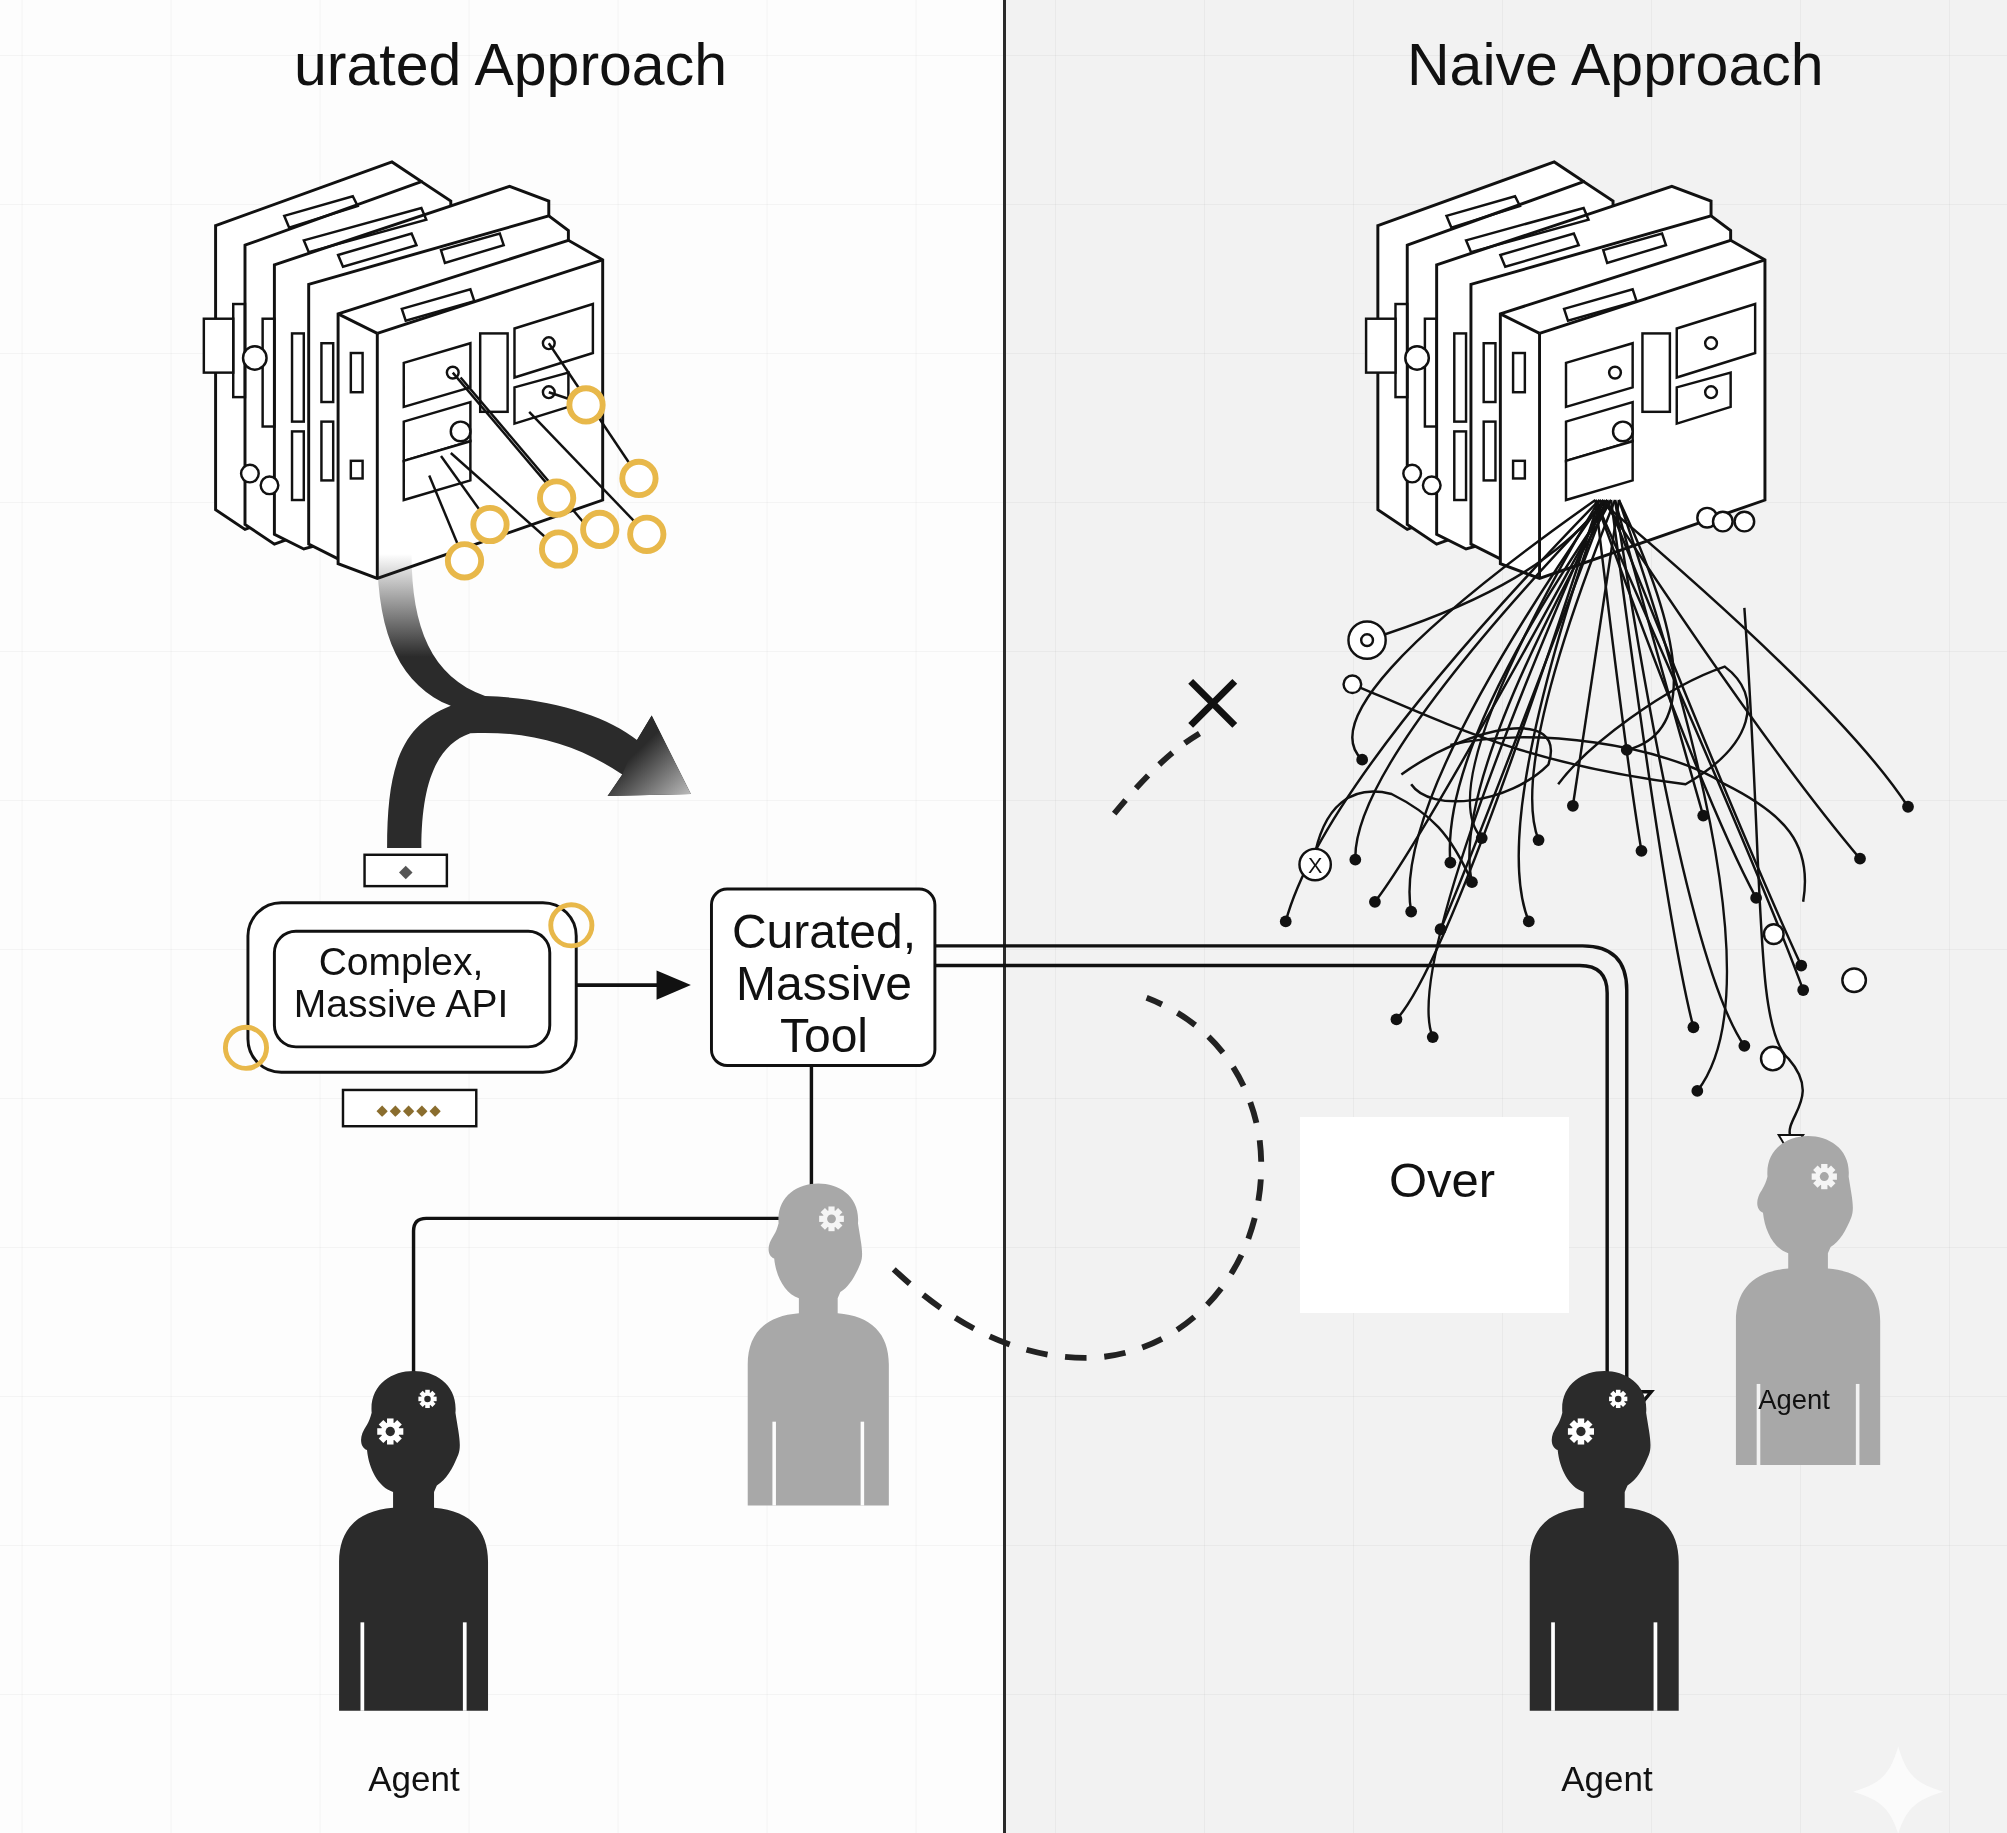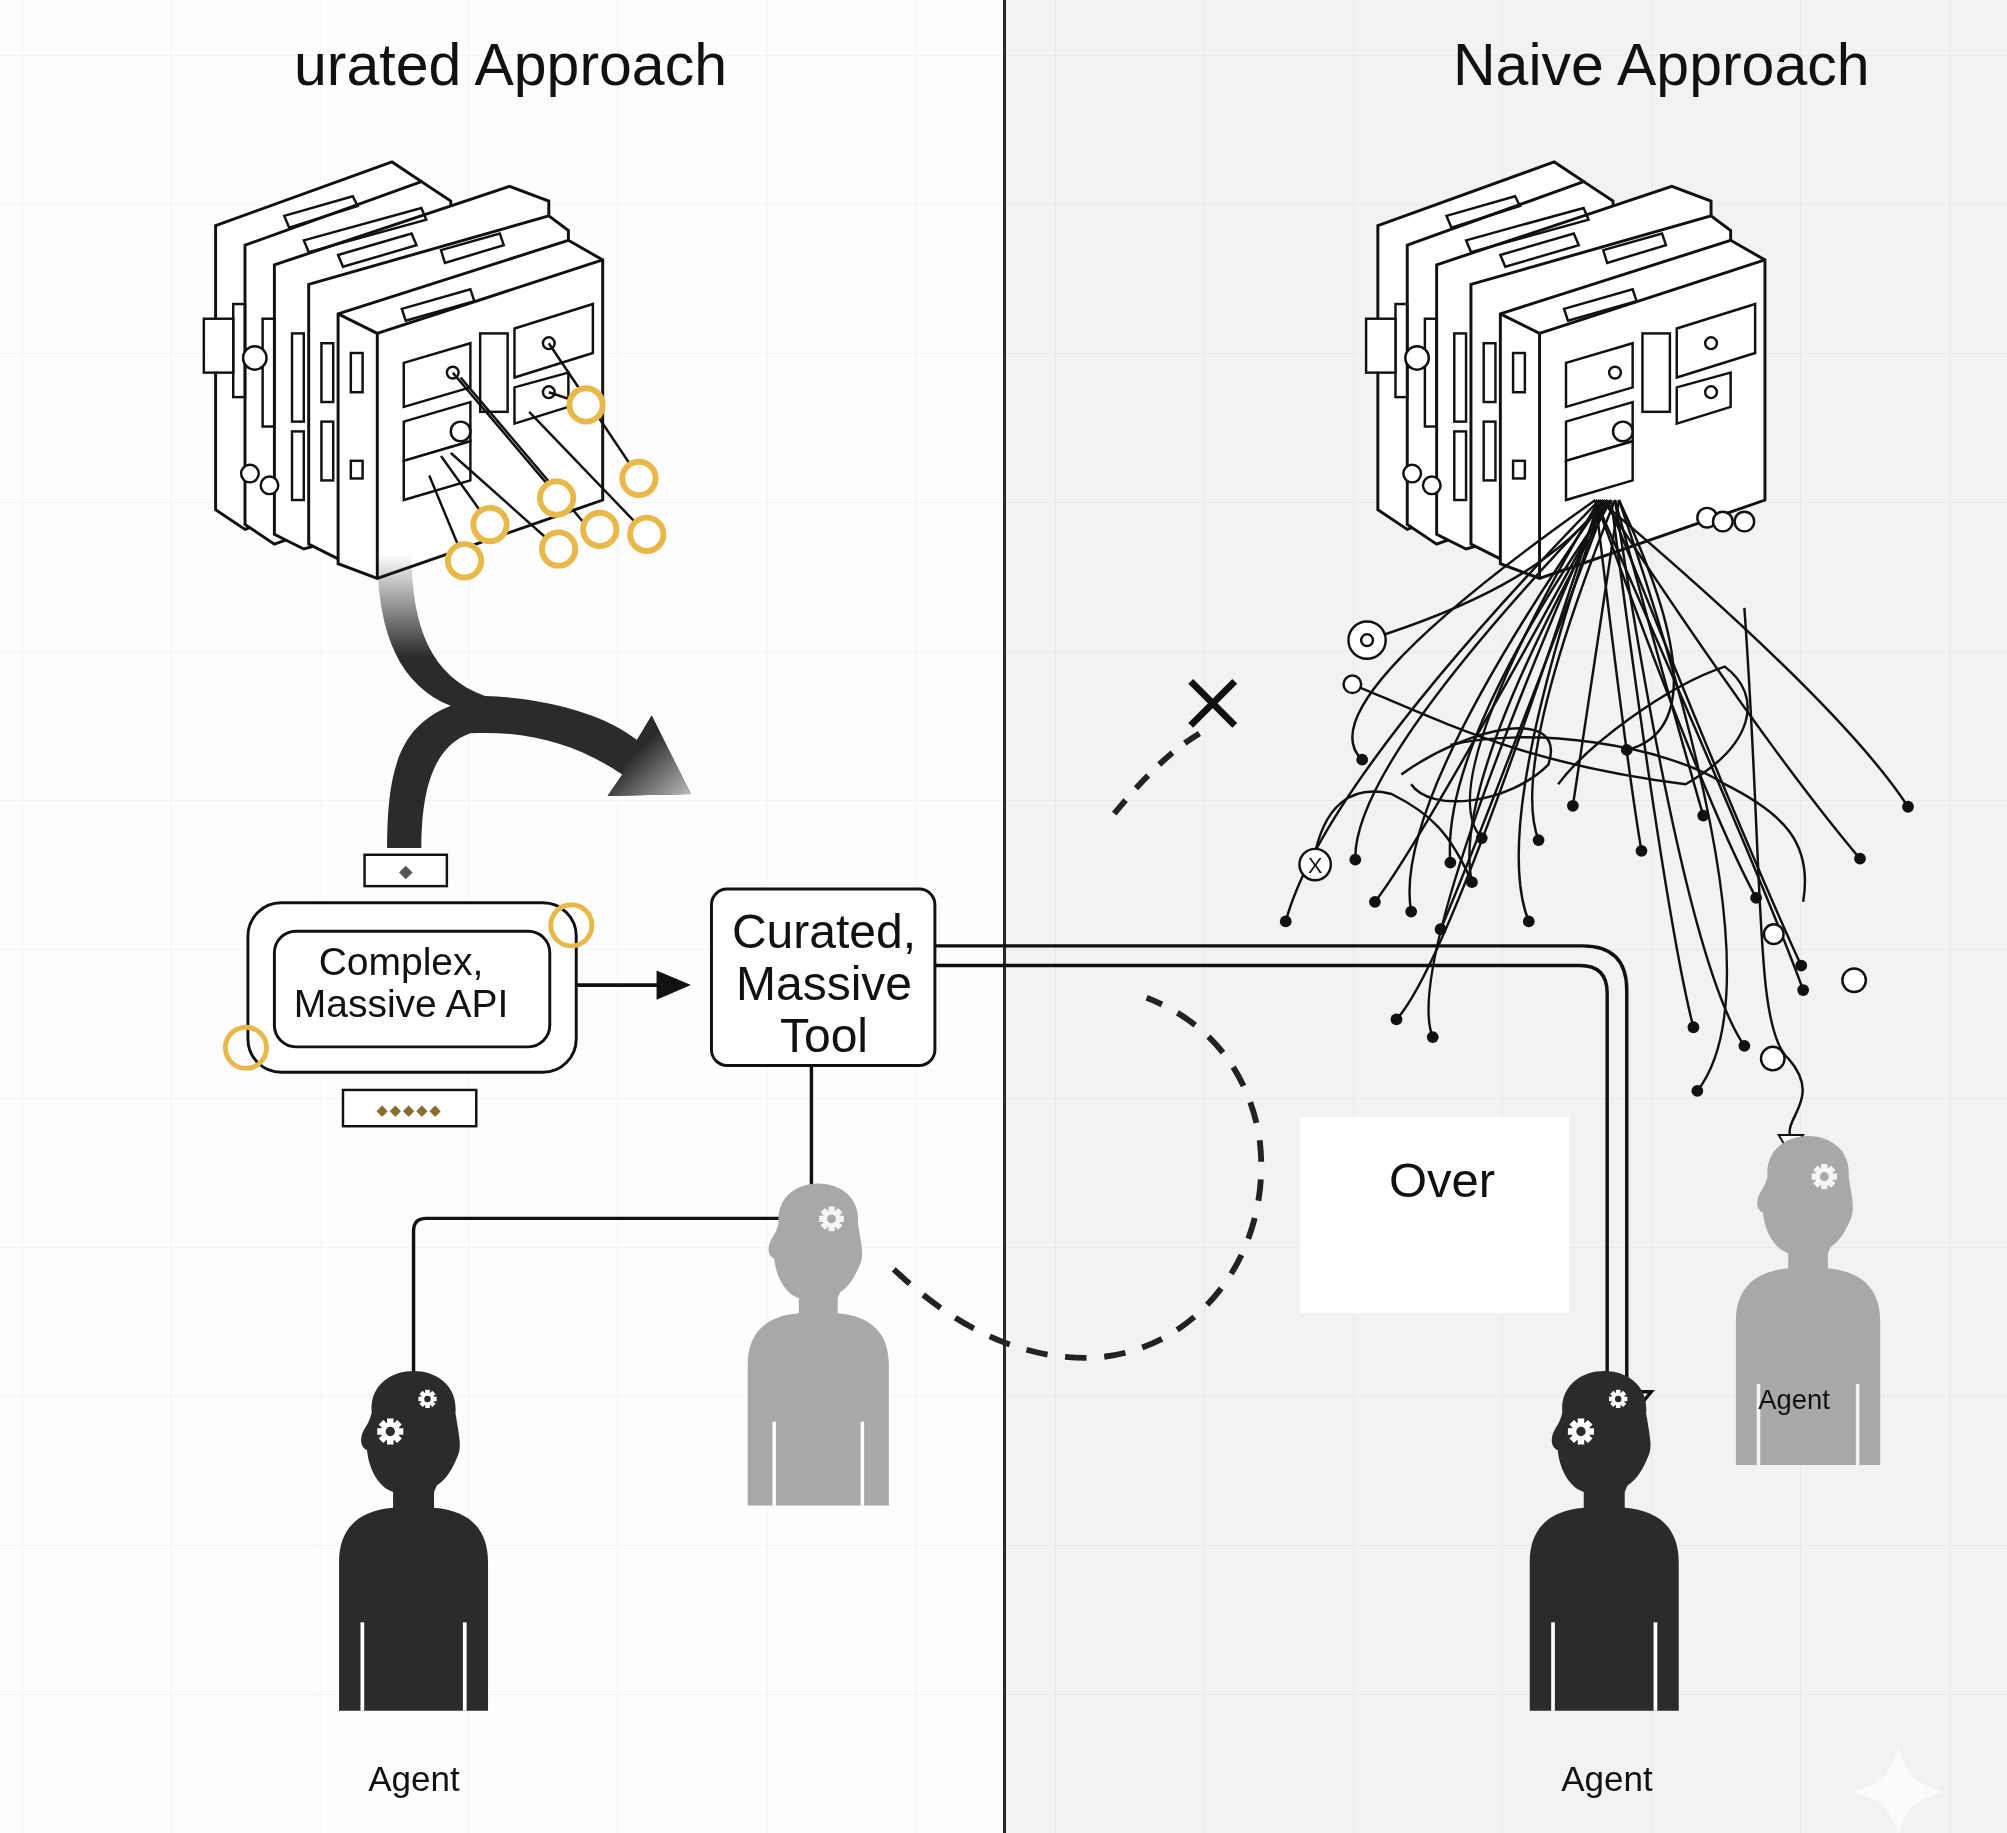--- a/index.html
+++ b/index.html
@@ -22,21 +22,21 @@
       linear-gradient(to right, rgba(0,0,0,0.035) 1px, transparent 1px),
       linear-gradient(to bottom, rgba(0,0,0,0.035) 1px, transparent 1px);
     background-size: 149px 149px; background-position: 51px 55px;
   }
   .divider { position: absolute; left: 1003px; top: 0; width: 2.9px; height: 1834px; background: #2a2a2a; }
   .title {
     position: absolute; top: 31px; font-size: 59px; font-weight: 400;
     letter-spacing: 0px; white-space: nowrap;
   }
   .title-left { left: 294px; }
-  .title-right { left: 1407px; margin-left: 46px; }
+  .title-right { left: 1407px; }
   svg.canvas { position: absolute; left: 0; top: 0; width: 2007px; height: 1834px; }
   .label {
     position: absolute; text-align: center; white-space: nowrap; line-height: 1.08;
   }
   .box-complex-text { left: 276px; top: 941px; width: 250px; font-size: 39px; }
   .box-curated-text { left: 713px; top: 906px; width: 222px; font-size: 48px; }
   .over-box {
     position: absolute; left: 1300px; top: 1117px; width: 269px; height: 196px;
     background: #ffffff;
   }

